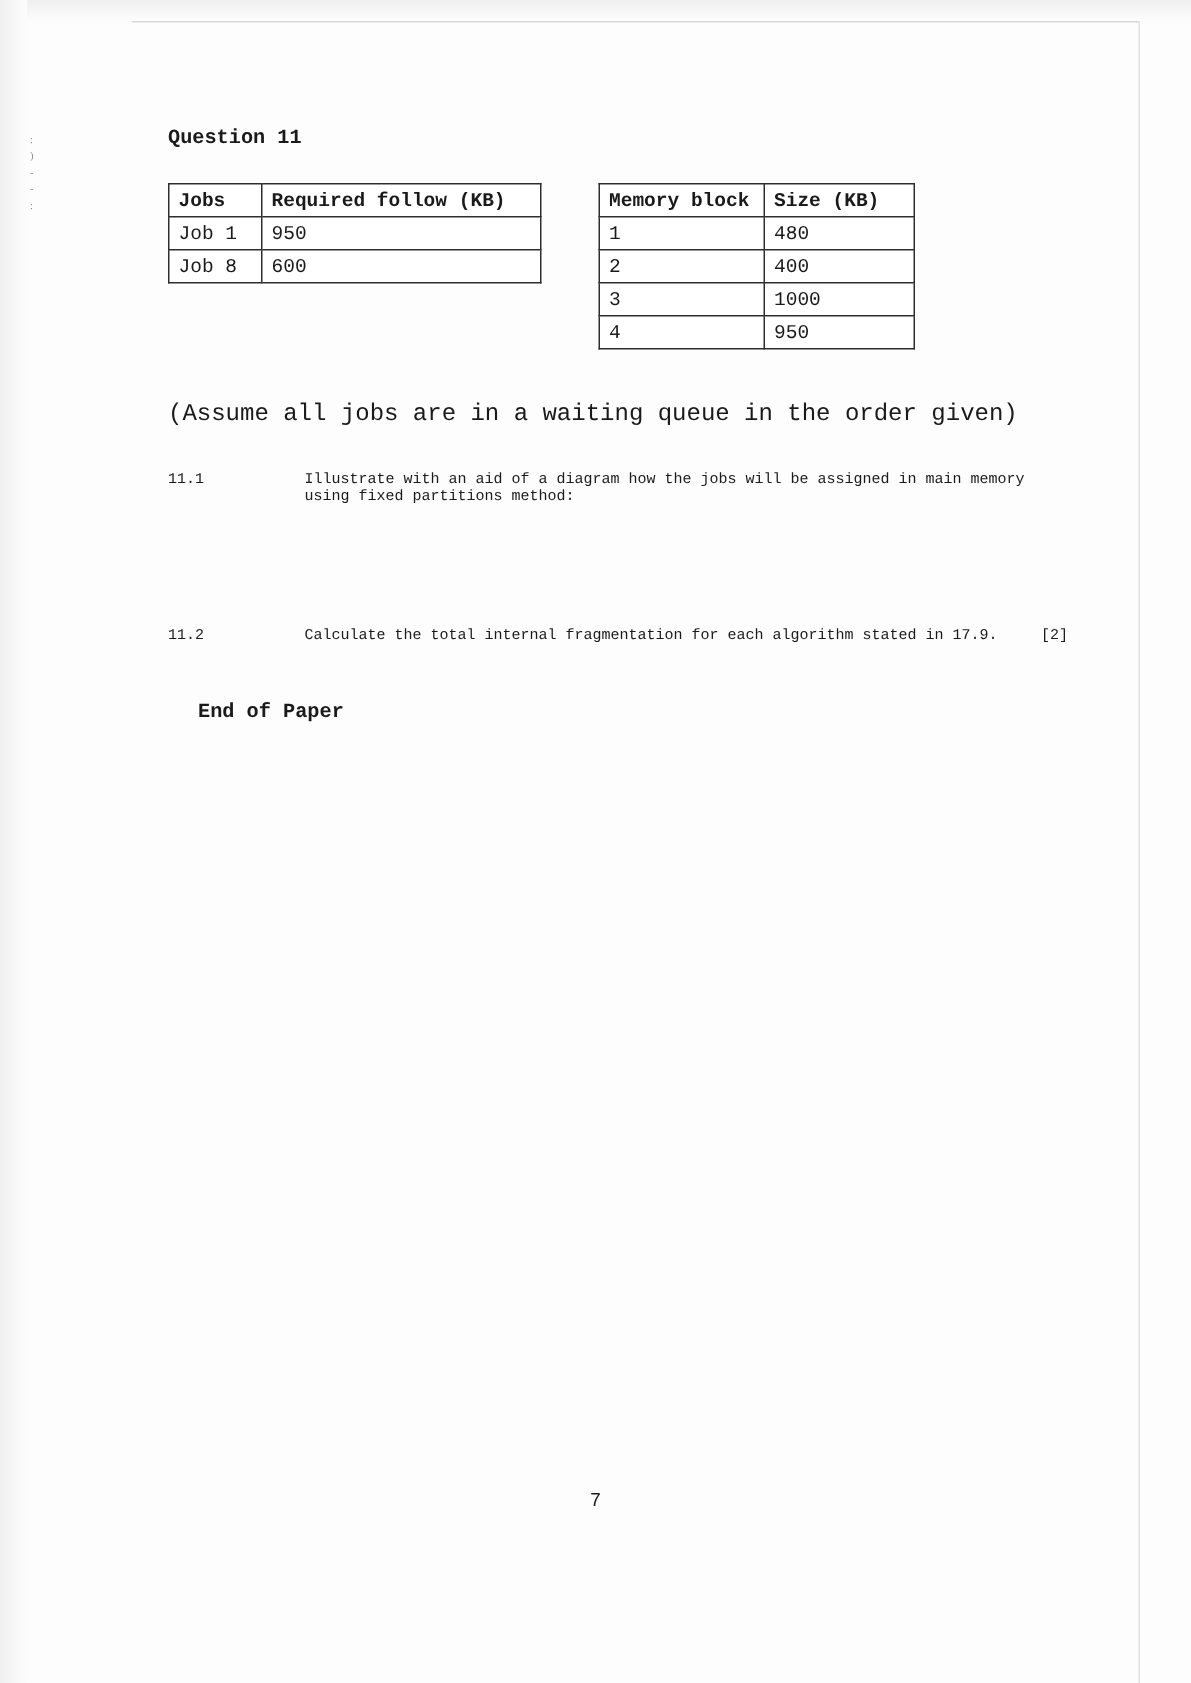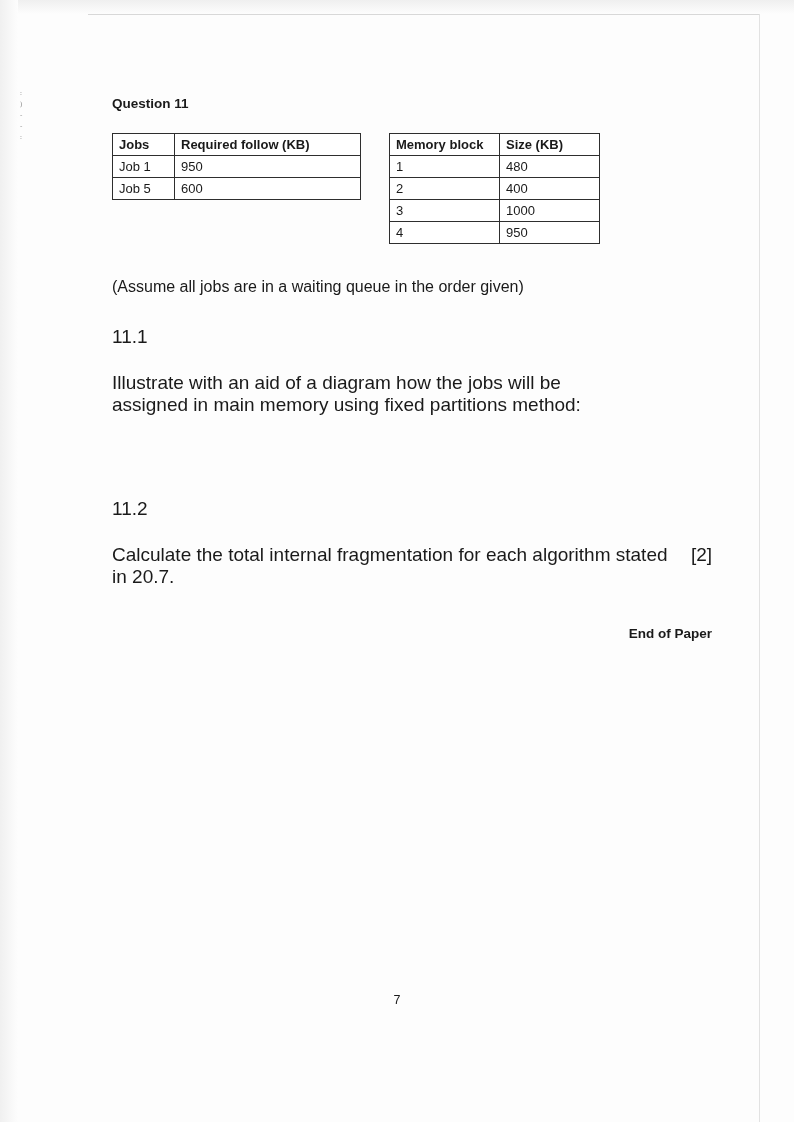--- a/index.html
+++ b/index.html
@@ -55,38 +55,39 @@
     height: 70px;
     font-size: 7px;
     line-height: 11px;
     color: #8a8a8a;
     font-family: "Liberation Serif", serif;
   }
 
   .content {
     position: absolute;
     left: 112px;
-    top: 96px;
+    top: 85px;
     width: 600px;
+    font-family: Liberation Mono, monospace;
   }
 
   .q-title {
     font-size: 13.5px;
     font-weight: bold;
     margin: 0 0 22px 0;
   }
   .intro {
     font-size: 13.5px;
     margin: 0 0 22px 0;
   }
 
   .tables-row {
     display: flex;
     align-items: flex-start;
-    gap: 28px;
+    gap: 38px;
     margin-bottom: 34px;
   }
   table.doc-table {
     border-collapse: collapse;
     font-size: 13px;
     background: #fff;
   }
   table.doc-table th,
   table.doc-table td {
     border: 1px solid #2e2e2e;
@@ -104,31 +105,31 @@
   #memory-table col.c1 { width: 110px; }
   #memory-table col.c2 { width: 100px; }
 
   .assume {
     font-size: 16px;
     margin: 0 0 30px 0;
   }
 
   .question-item {
     display: flex;
-    font-size: 19px;
+    font-size: 10px;
     margin-bottom: 4px;
-    flex-direction: column;
   }
   .q-num {
     width: 46px;
     flex: 0 0 46px;
   }
   .q-body {
     flex: 1 1 auto;
     position: relative;
+    margin-left: 45px;
   }
   .q-text {
     display: block;
     max-width: 530px;
   }
   .sub-line {
     display: flex;
     justify-content: space-between;
     margin-top: 28px;
     padding-right: 0px;
@@ -141,21 +142,21 @@
   .q-inline {
     display: flex;
     justify-content: space-between;
   }
   .q-inline .marks {
     width: 40px;
     text-align: right;
   }
   .spacer-a { height: 78px; }
   .end-of-paper {
-    text-align: right;
+    text-align: left;
     font-size: 13.5px;
     font-weight: bold;
     margin-top: 38px;
     padding-left: 20px;
   }
   .page-number {
     position: absolute;
     top: 993px;
     left: 0;
     right: 0;
@@ -190,21 +191,21 @@
             <th>Jobs</th>
             <th>Required follow (KB)</th>
           </tr>
         </thead>
         <tbody>
           <tr>
             <td>Job 1</td>
             <td>950</td>
           </tr>
           <tr>
-            <td>Job 5</td>
+            <td>Job 8</td>
             <td>600</td>
           </tr>
         </tbody>
       </table>
 
       <table class="doc-table" id="memory-table">
         <colgroup>
             <col class="c1">
             <col class="c2">
           </colgroup>
@@ -244,21 +245,21 @@
         <span class="q-text">Illustrate with an aid of a diagram how the jobs will be assigned in main memory using fixed partitions method:</span>
       </div>
     </div>
 
     <div class="spacer-a"></div>
 
     <div class="question-item">
       <div class="q-num">11.2</div>
       <div class="q-body">
         <div class="q-inline">
-          <span>Calculate the total internal fragmentation for each algorithm stated in 20.7.</span>
+          <span>Calculate the total internal fragmentation for each algorithm stated in 17.9.</span>
           <span class="marks">[2]</span>
         </div>
       </div>
     </div>
 
     <div class="end-of-paper">End of Paper</div>
 
   </div>
 
   <div class="page-number">7</div>

